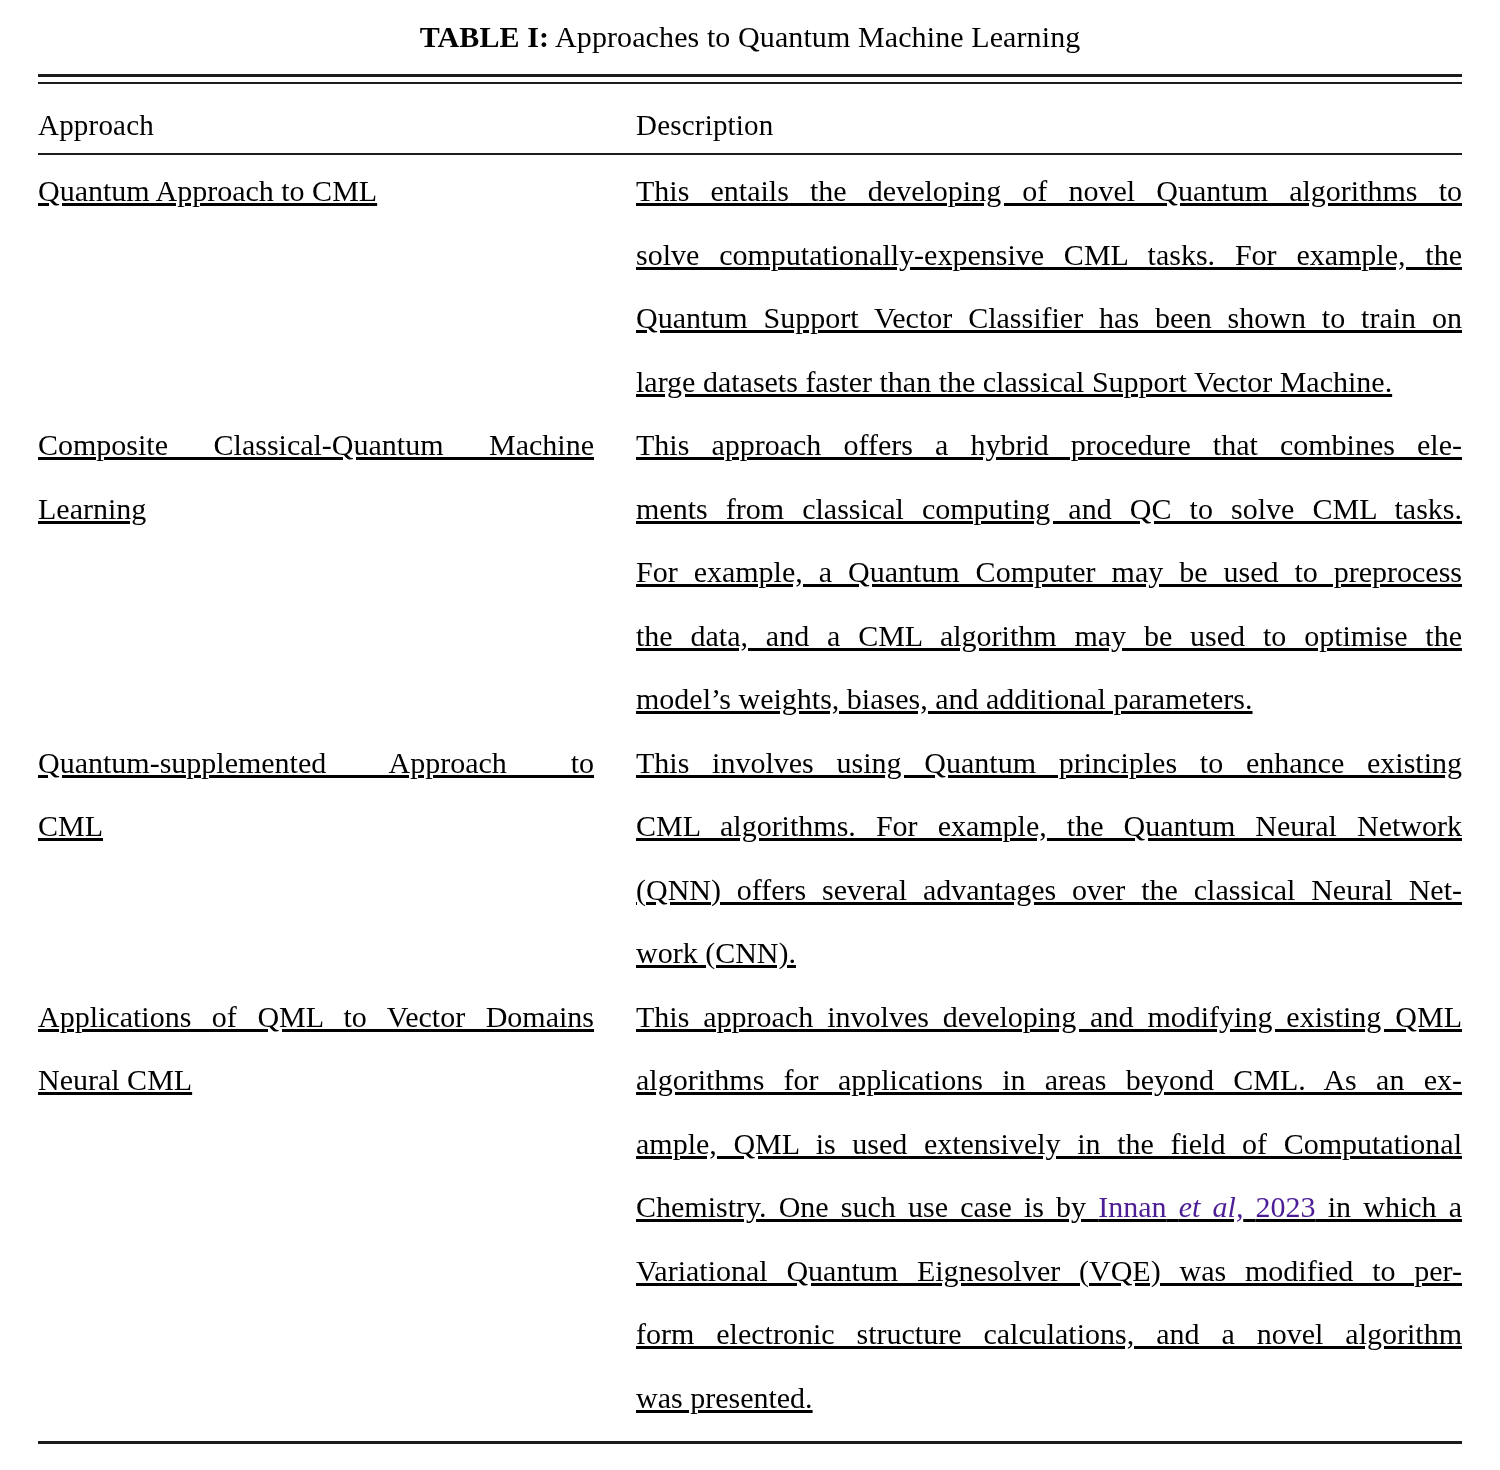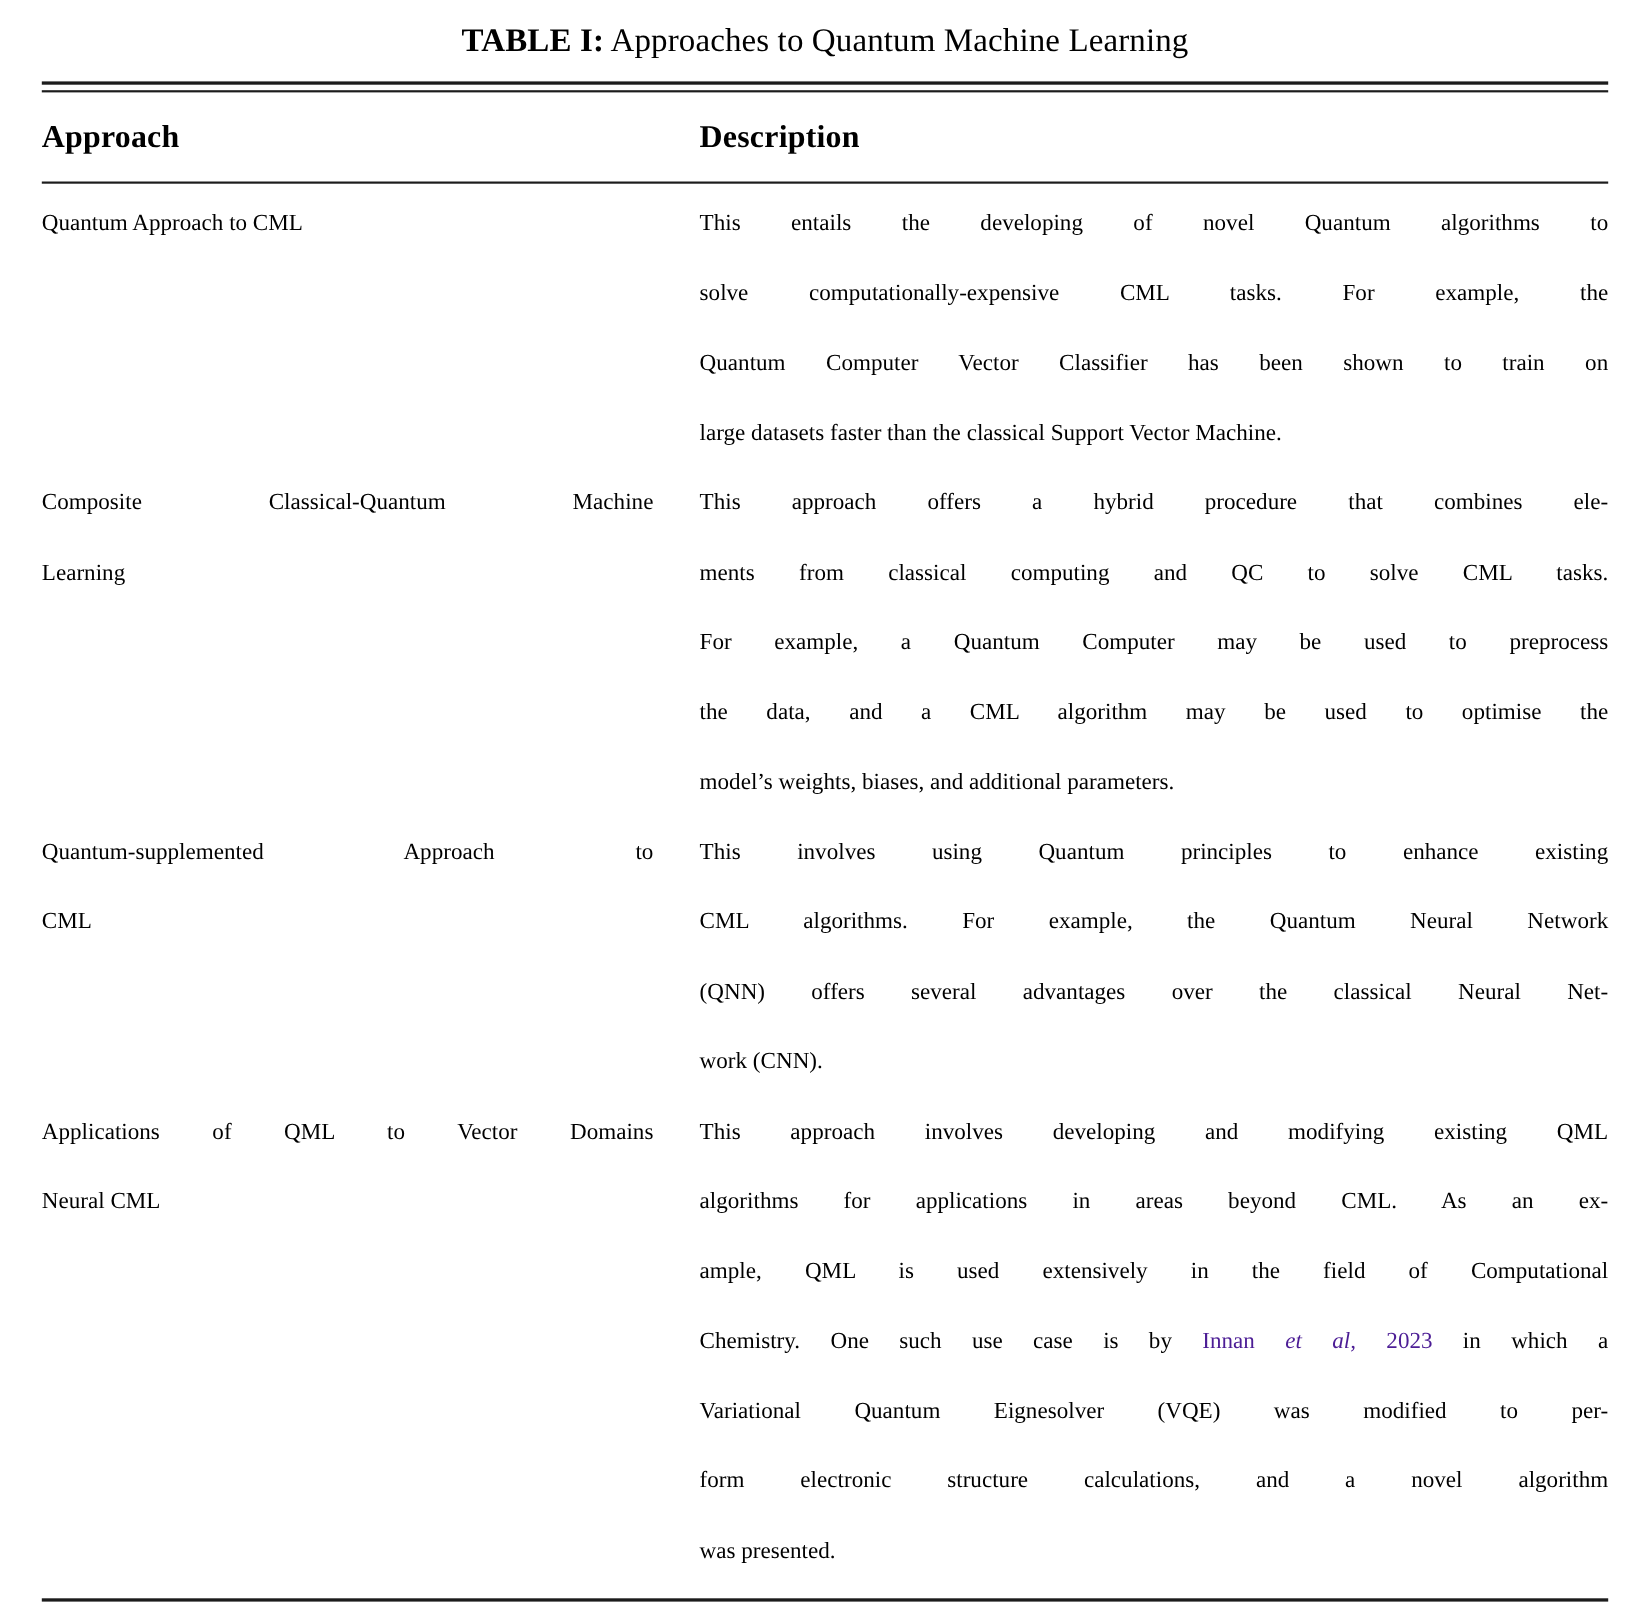--- a/index.html
+++ b/index.html
@@ -60,30 +60,31 @@
   .table col.c-desc     { width: 826px; }
 
   .table td, .table th {
     padding: 0;
     vertical-align: top;
     text-align: left;
   }
 
   .head-row th {
     font-size: 29px;
-    font-weight: bold;
+    font-weight: normal;
     line-height: 1;
     padding-top: 27px;
-    padding-bottom: 25px;
+    padding-bottom: 13px;
     letter-spacing: .2px;
   }
 
   .body-row td {
-    font-size: 21px;
+    font-size: 30px;
     line-height: 63.5px;
+    text-decoration: underline;
   }
   .body-row .cell-approach {
     text-align: justify;
     text-align-last: left;
     hyphens: none;
     padding-right: 4px;
   }
   .body-row .cell-desc {
     text-align: justify;
     text-align-last: left;
@@ -153,21 +154,21 @@
     <tbody>
 
       <tr class="body-row row-pad-first">
         <td class="cell-approach">
           <span class="ln flush">Quantum Approach to CML</span>
         </td>
         <td></td>
         <td class="cell-desc">
           <span class="ln">This entails the developing of novel Quantum algorithms to</span>
           <span class="ln">solve computationally-expensive CML tasks. For example, the</span>
-          <span class="ln">Quantum Computer Vector Classifier has been shown to train on</span>
+          <span class="ln">Quantum Support Vector Classifier has been shown to train on</span>
           <span class="ln last">large datasets faster than the classical Support Vector Machine.</span>
         </td>
       </tr>
 
       <tr class="body-row">
         <td class="cell-approach">
           <span class="ln">Composite Classical-Quantum Machine</span>
           <span class="ln last">Learning</span>
         </td>
         <td></td>

